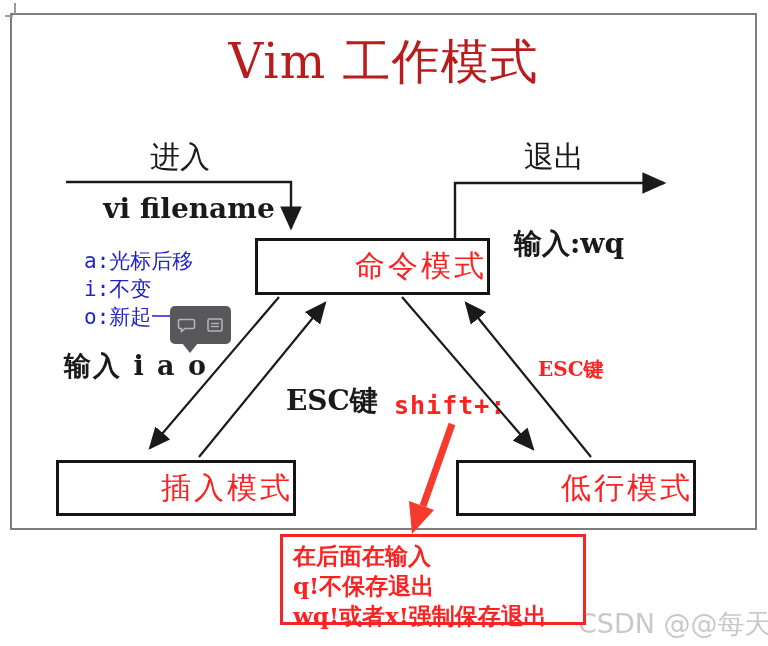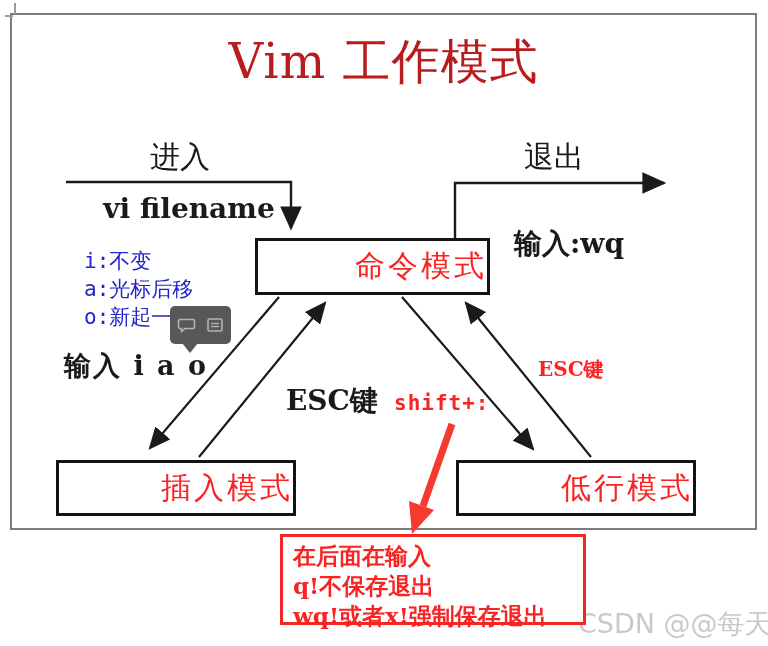--- a/index.html
+++ b/index.html
@@ -33,21 +33,21 @@
   .box-lastline{left:456px;top:460px;width:234px;height:50px;}
   
   .blue-notes{
     left:84px;top:247px;font-size:21px;line-height:28px;
     color:#2222cc;font-family:"DejaVu Sans Mono","Liberation Mono",monospace;
     white-space:nowrap;z-index:2;
   }
   .input-iao{left:64px;top:348px;font-size:27px;font-weight:bold;color:#1a1a1a;letter-spacing:2px;}
   .esc-black{left:286px;top:382px;font-size:28px;font-weight:bold;color:#1a1a1a;}
   .shift-colon{
-    left:394px;top:391px;font-size:21px;font-weight:bold;color:#fb2222;
+    left:394px;top:391px;font-size:25px;font-weight:bold;color:#fb2222;
     font-family:"DejaVu Sans Mono","Liberation Mono",monospace;letter-spacing:1px;
   }
   .esc-red{left:538px;top:356px;font-size:20px;font-weight:bold;color:#fb2222;}
   
   .popup{
     left:170px;top:306px;width:61px;height:38px;background:#58585b;
     border-radius:5px;z-index:6;display:flex;align-items:center;
     justify-content:center;gap:8px;
   }
   .popup-pointer{
@@ -92,22 +92,22 @@
   <span>命令模式</span>
 </div>
 <div class="abs mode-box box-insert">
   <span>插入模式</span>
 </div>
 <div class="abs mode-box box-lastline">
   <span>低行模式</span>
 </div>
 
 <div class="abs blue-notes">
+  <div>a:光标后移</div>
   <div>i:不变</div>
-  <div>a:光标后移</div>
   <div>o:新起一行</div>
 </div>
 
 <div class="abs input-iao">输入 i a o</div>
 <div class="abs esc-black">ESC键</div>
 <div class="abs shift-colon">shift+:</div>
 <div class="abs esc-red">ESC键</div>
 
 <svg class="overlay" width="768" height="646" viewBox="0 0 768 646">
   <defs>

